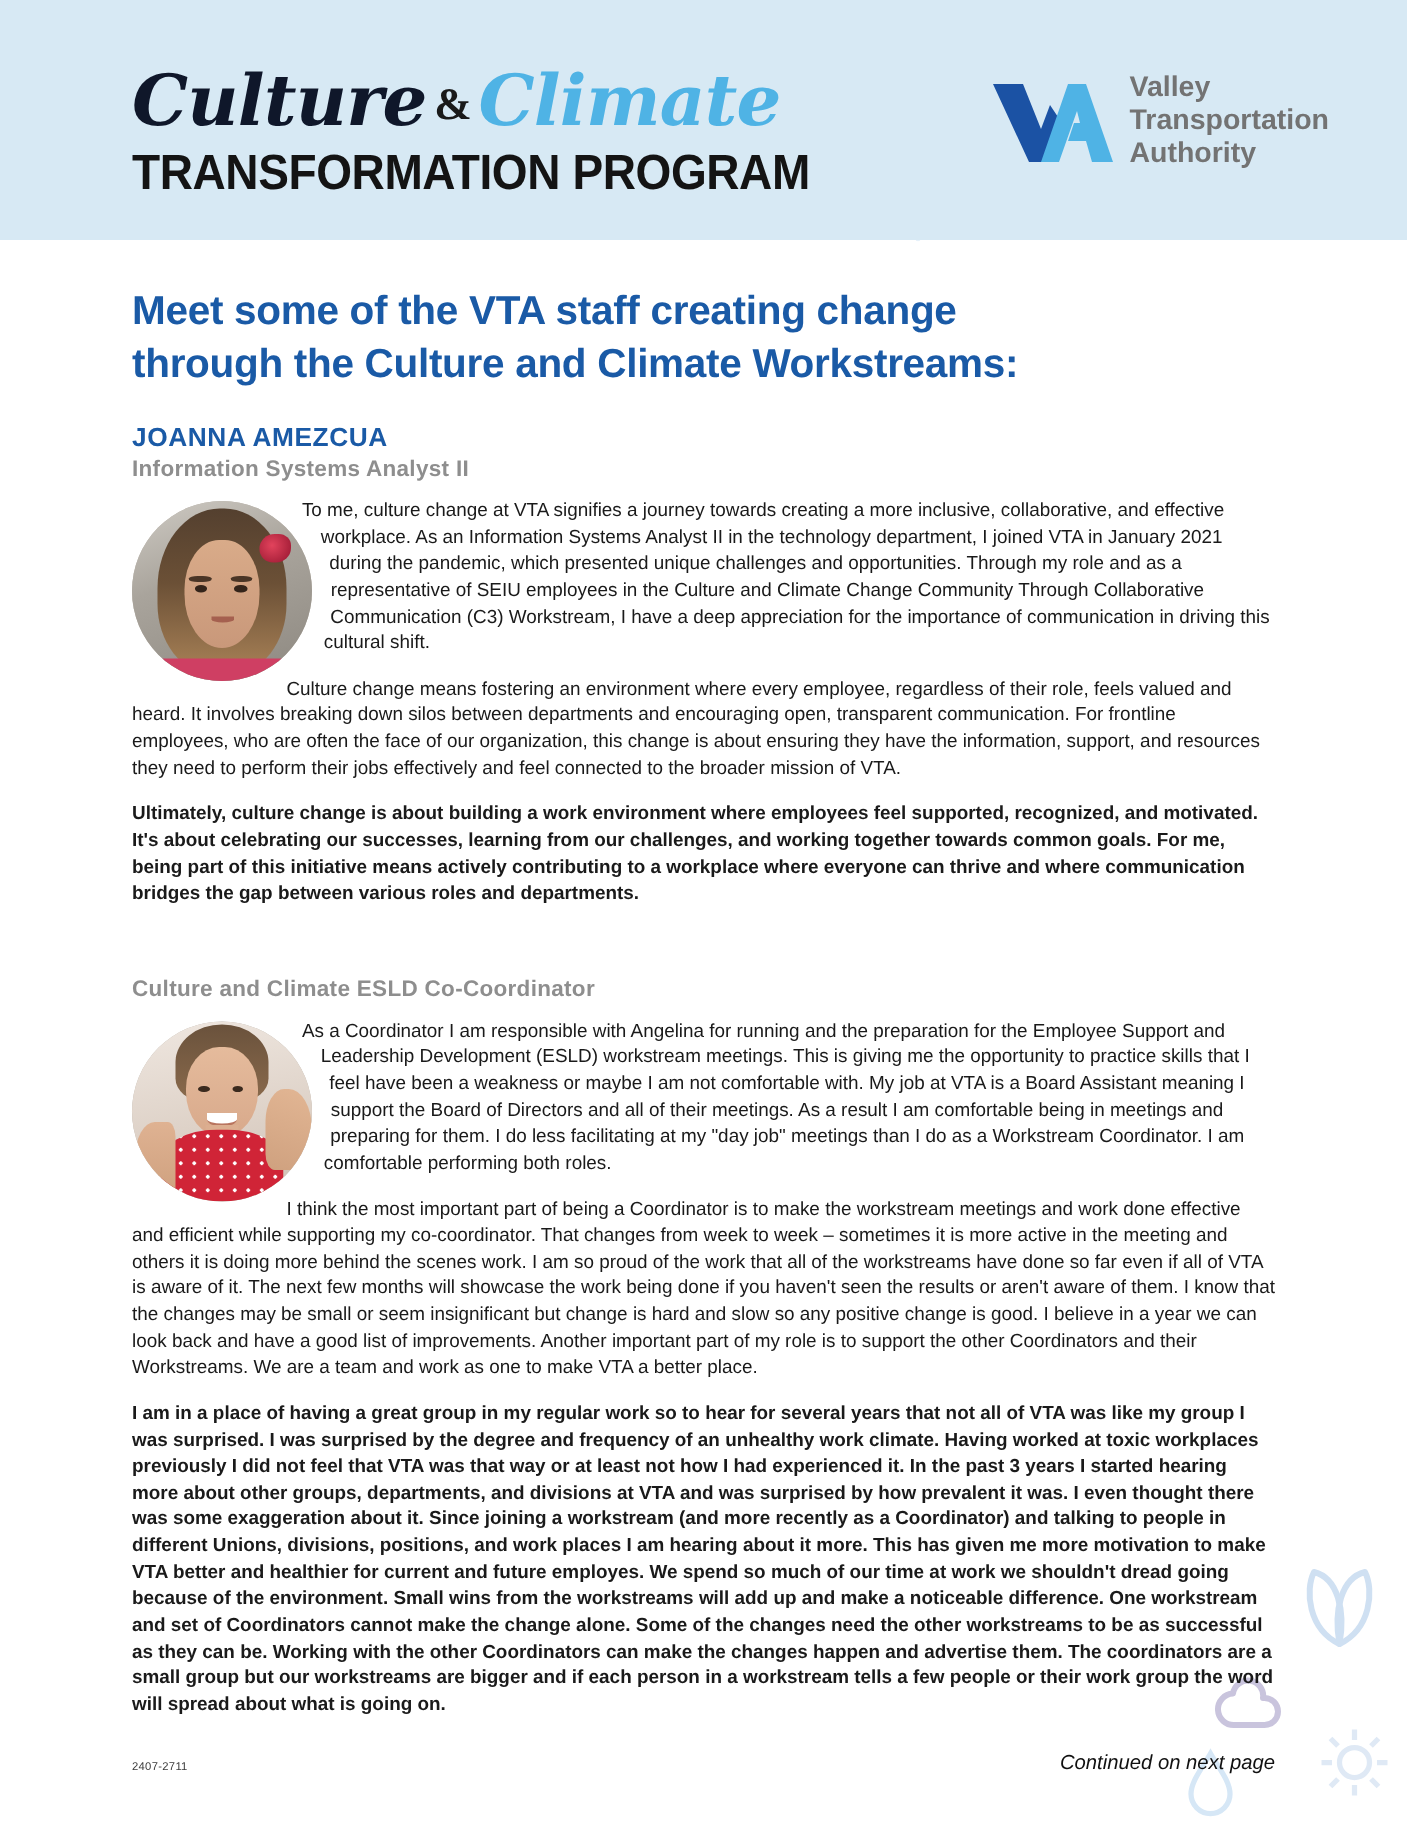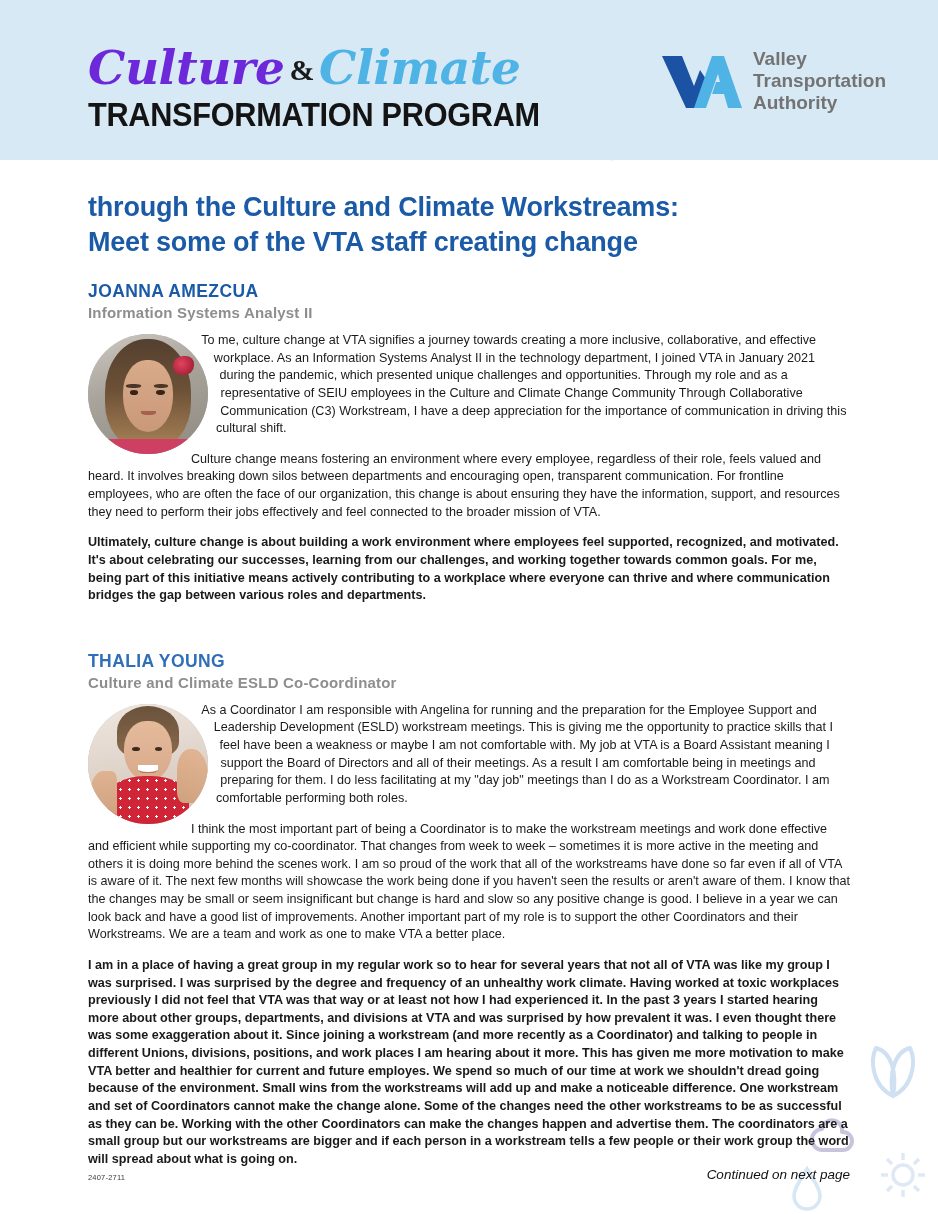--- a/index.html
+++ b/index.html
@@ -40,21 +40,21 @@
   }
   .brand-line1 {
     font-family: "DejaVu Serif", serif;
     font-style: italic;
     font-weight: bold;
     font-size: 47px;
     line-height: 1;
     letter-spacing: -0.5px;
     white-space: nowrap;
   }
-  .word-culture { color: #6d28d9; }
+  .word-culture { color: #0f172a; }
   .word-amp {
     color: #1a1a1a;
     font-family: "Liberation Serif", serif;
     font-style: normal;
     font-size: 30px;
     font-weight: bold;
     padding: 0 5px;
     vertical-align: 4px;
   }
   .word-climate { color: #4fb3e5; }
@@ -374,22 +374,22 @@
         <div>Authority</div>
       </div>
     </div>
 
   </div>
 </div>
 
 <div class="content">
 
   <h1 class="page-title">
+    <span>Meet some of the VTA staff creating change</span>
     <span>through the Culture and Climate Workstreams:</span>
-    <span>Meet some of the VTA staff creating change</span>
   </h1>
 
   <div class="person">
     <p class="person-name">JOANNA AMEZCUA</p>
     <p class="person-role">Information Systems Analyst II</p>
 
     <div class="bio-body">
       <div class="portrait">
         <div class="ph ph-joanna">
           <div class="hair"></div>
@@ -404,21 +404,20 @@
         </div>
       </div>
       <p>To me, culture change at VTA signifies a journey towards creating a more inclusive, collaborative, and effective workplace. As an Information Systems Analyst II in the technology department, I joined VTA in January 2021 during the pandemic, which presented unique challenges and opportunities. Through my role and as a representative of SEIU employees in the Culture and Climate Change Community Through Collaborative Communication (C3) Workstream, I have a deep appreciation for the importance of communication in driving this cultural shift.</p>
       <p>Culture change means fostering an environment where every employee, regardless of their role, feels valued and heard. It involves breaking down silos between departments and encouraging open, transparent communication. For frontline employees, who are often the face of our organization, this change is about ensuring they have the information, support, and resources they need to perform their jobs effectively and feel connected to the broader mission of VTA.</p>
       <div class="clear"></div>
       <p>Ultimately, culture change is about building a work environment where employees feel supported, recognized, and motivated. It's about celebrating our successes, learning from our challenges, and working together towards common goals. For me, being part of this initiative means actively contributing to a workplace where everyone can thrive and where communication bridges the gap between various roles and departments.</p>
     </div>
   </div>
 
   <div class="person second">
-    <p class="person-name alt">THALIA YOUNG</p>
     <p class="person-role">Culture and Climate ESLD Co-Coordinator</p>
 
     <div class="bio-body">
       <div class="portrait">
         <div class="ph ph-thalia">
           <div class="hair"></div>
           <div class="face"></div>
           <div class="eye-l"></div>
             <div class="eye-r"></div>
           <div class="smile"></div>

